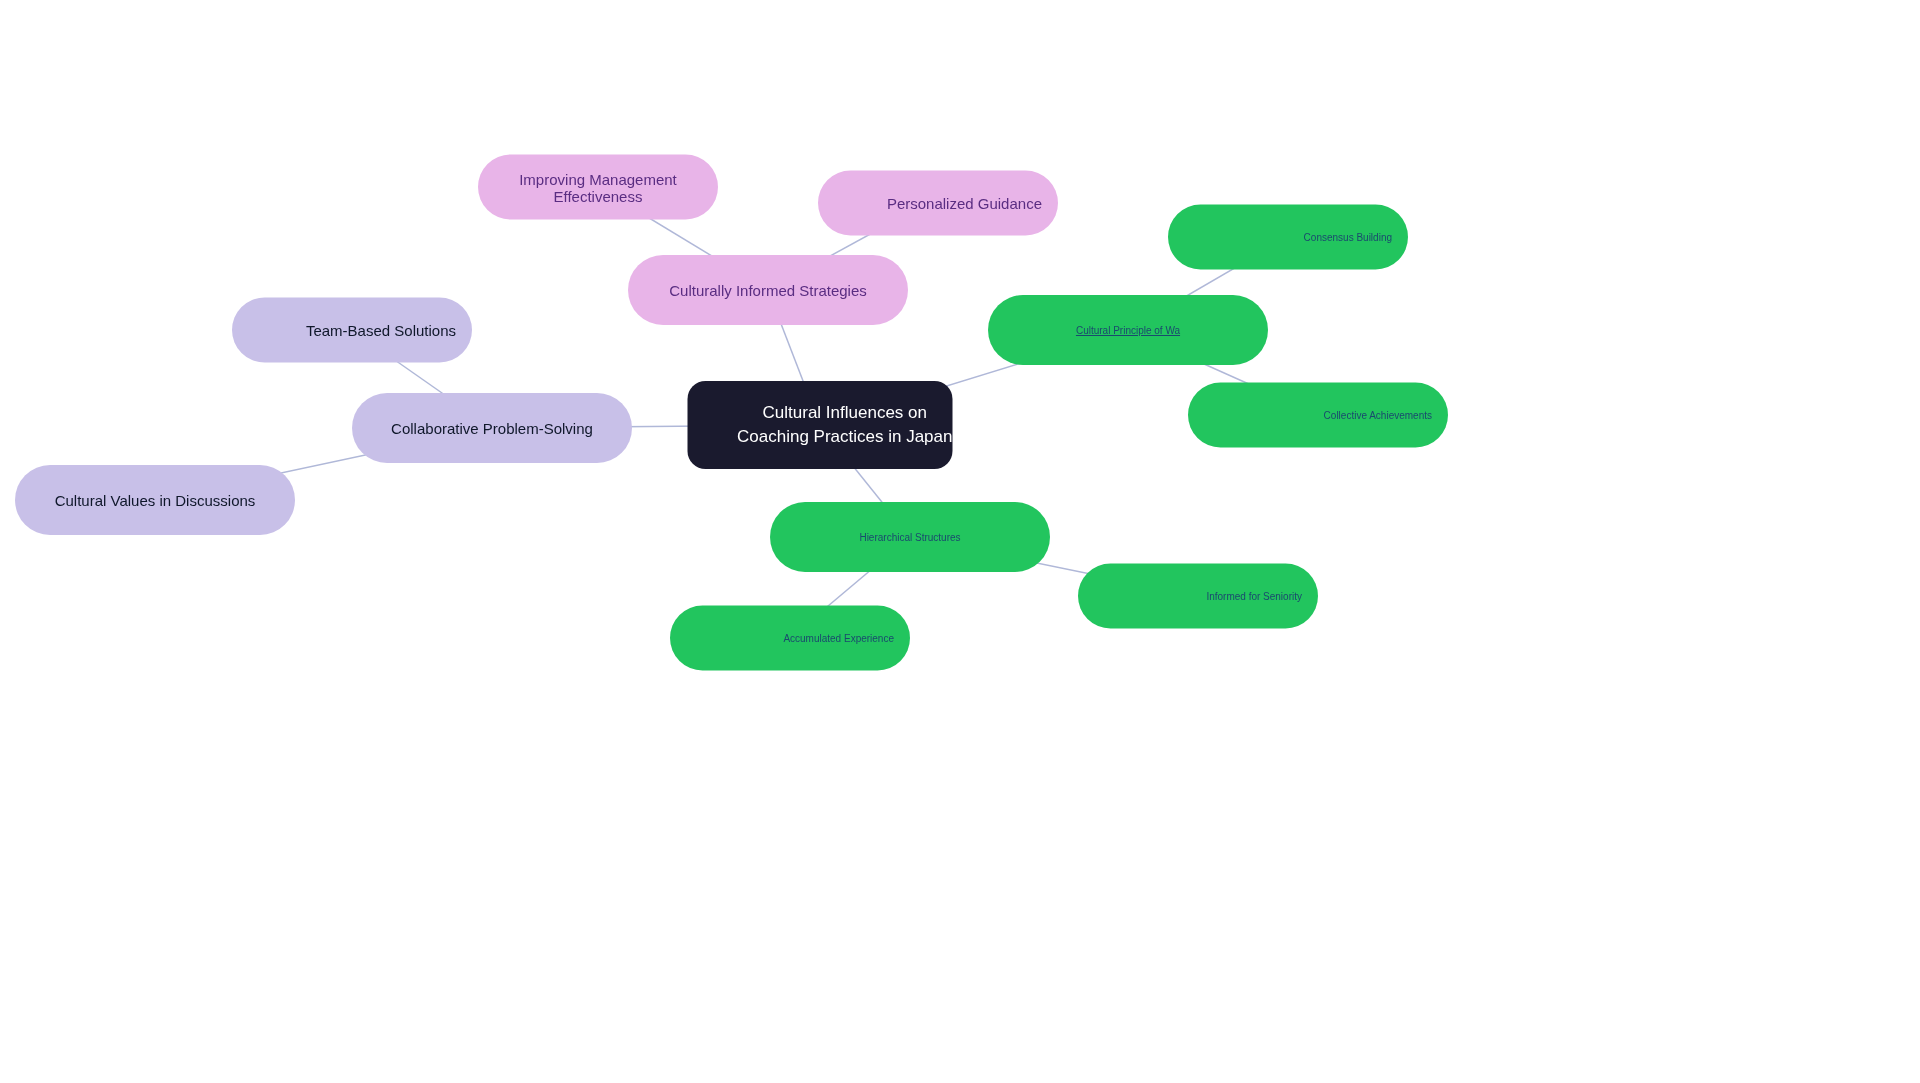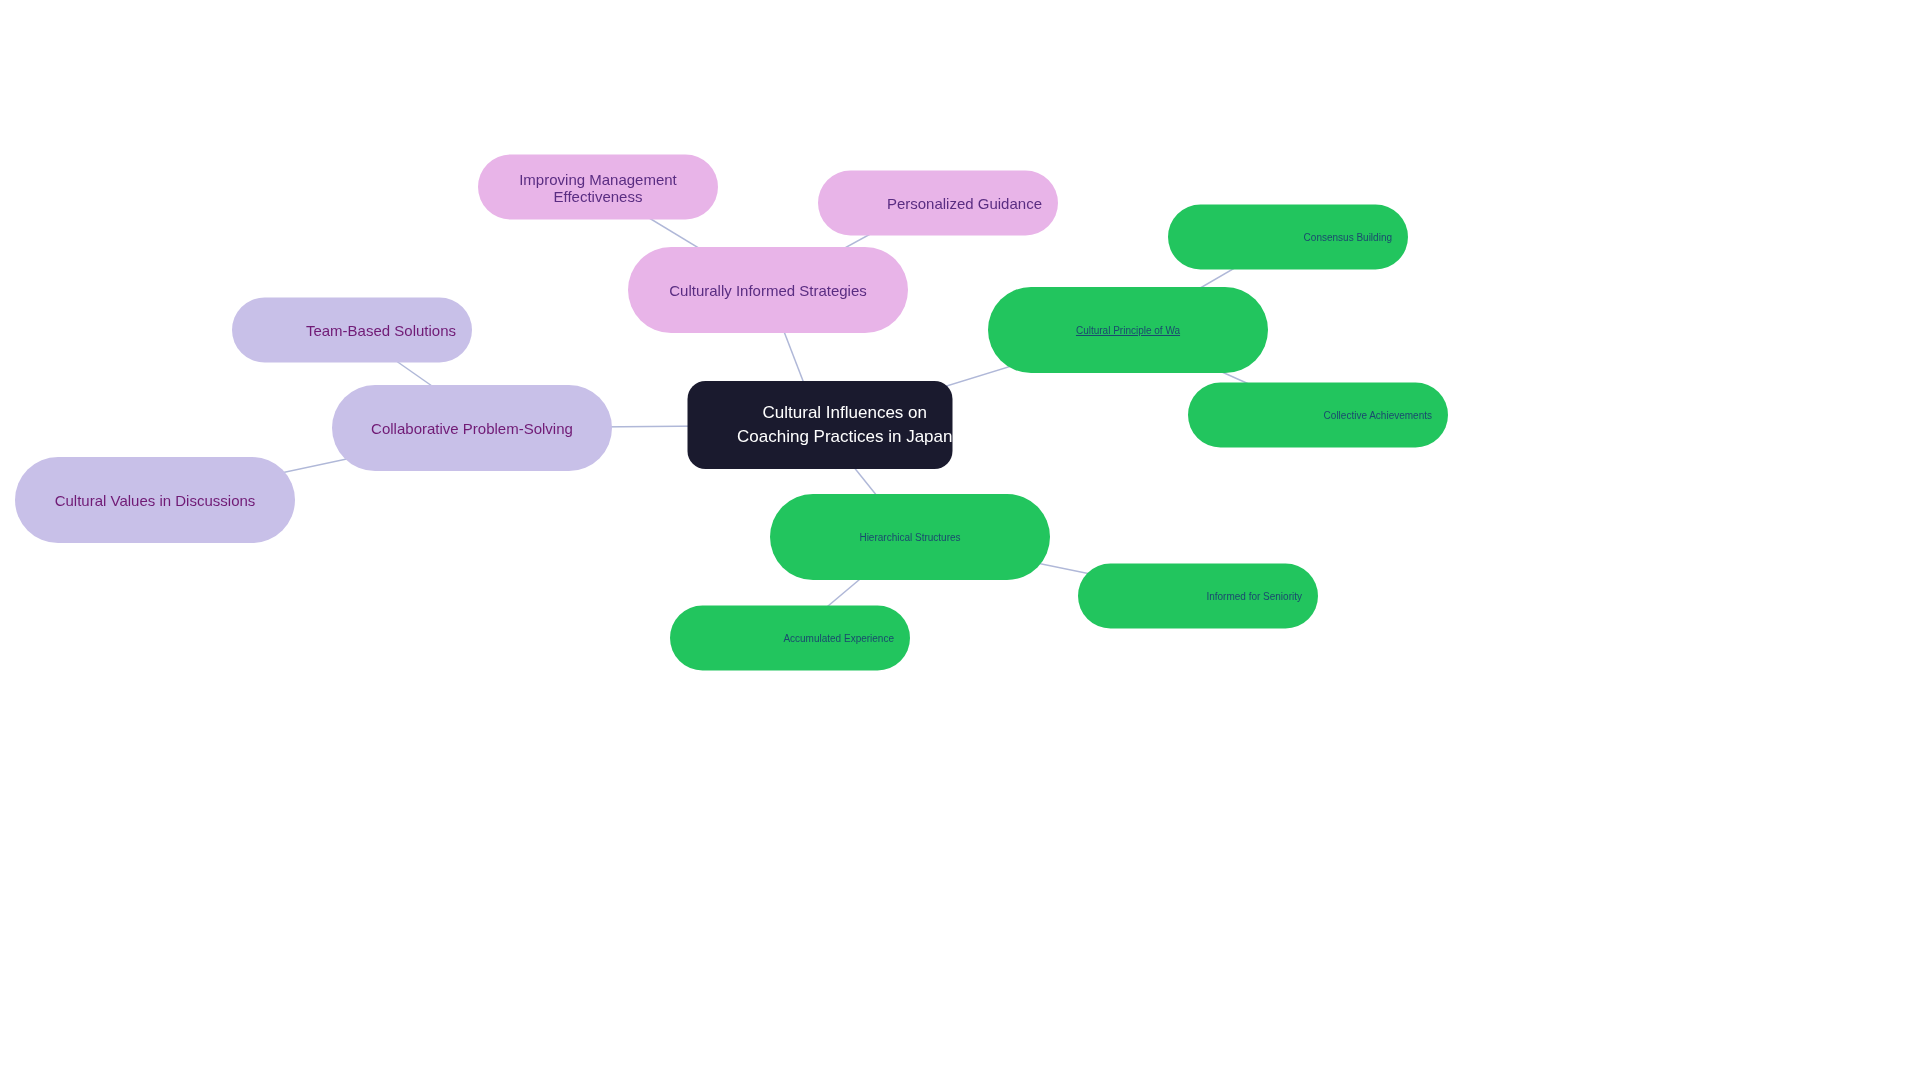--- a/index.html
+++ b/index.html
@@ -38,39 +38,39 @@
       border-radius: 18px;
     }
     .node-pink {
       background: #e8b4e8;
       color: #5a2d82;
       font-size: 15px;
       font-weight: 400;
     }
     .node-lavender {
       background: #c8c0e8;
-      color: #701a75;
+      color: #0f172a;
       font-size: 15px;
       font-weight: 400;
     }
     .node-blue {
       background: #22c55e;
       color: #1a4a6e;
       font-size: 10px;
       font-weight: 400;
     }
     .node-md {
       width: 240px;
       height: 65px;
       padding: 0 16px;
       justify-content: flex-end;
     }
     .node-lg {
       width: 280px;
-      height: 86px;
+      height: 70px;
       padding: 0 16px;
     }
   </style>
 </head>
 <body>
 
 <svg class="connections" id="svg-canvas">
     <line x1="820" y1="425" x2="768" y2="290" stroke="#b0b8d8" stroke-width="1.5"></line>
     <line x1="768" y1="290" x2="598" y2="187" stroke="#b0b8d8" stroke-width="1.5"></line>
     <line x1="768" y1="290" x2="938" y2="197" stroke="#b0b8d8" stroke-width="1.5"></line>
@@ -95,21 +95,21 @@
 </div>
 
 <div class="node node-pink node-md" id="node-improving-mgmt" style="left: 598px; top: 187px;">
   <span>Improving Management Effectiveness</span>
 </div>
 
 <div class="node node-pink node-md" id="node-personalized" style="left: 938px; top: 197px; margin-top: 6px;">
   <span>Personalized Guidance</span>
 </div>
 
-<div class="node node-lavender node-lg" id="node-collaborative" style="left: 472px; top: 428px;">
+<div class="node node-lavender node-lg" id="node-collaborative" style="left: 492px; top: 428px;">
   <span>Collaborative Problem-Solving</span>
 </div>
 
 <div class="node node-lavender node-md" id="node-team-based" style="left: 352px; top: 330px;">
   <span>Team-Based Solutions</span>
 </div>
 
 <div class="node node-lavender node-lg" id="node-cultural-values" style="left: 155px; top: 500px;">
   <span>Cultural Values in Discussions</span>
 </div>

